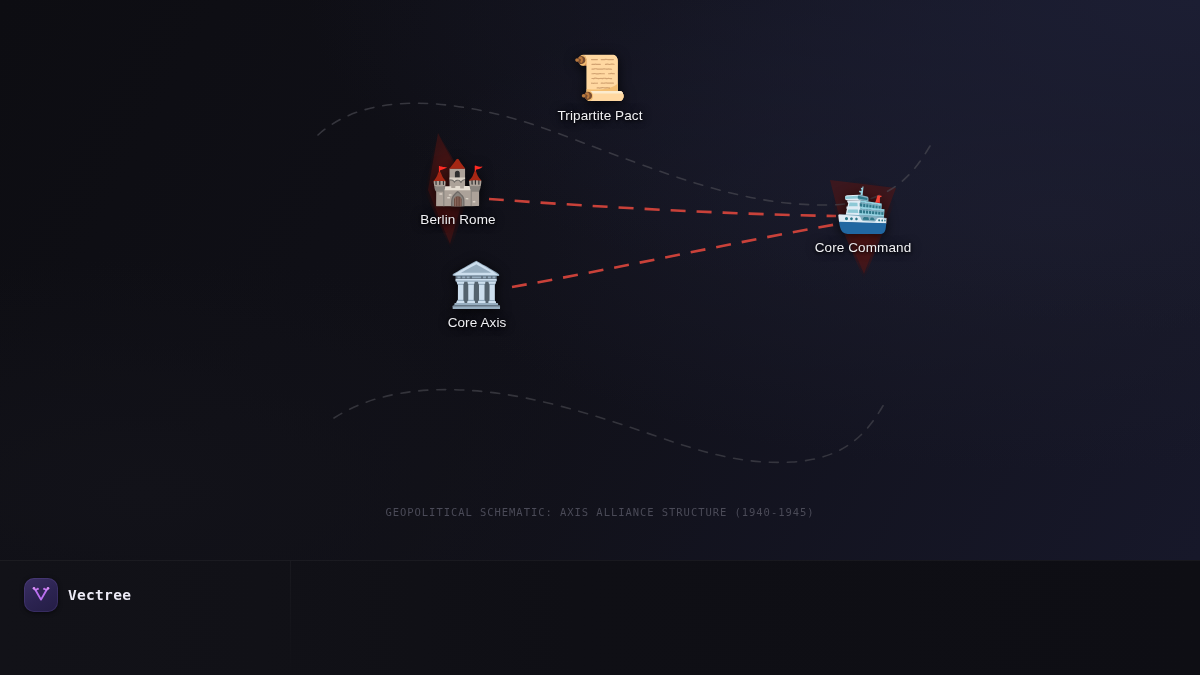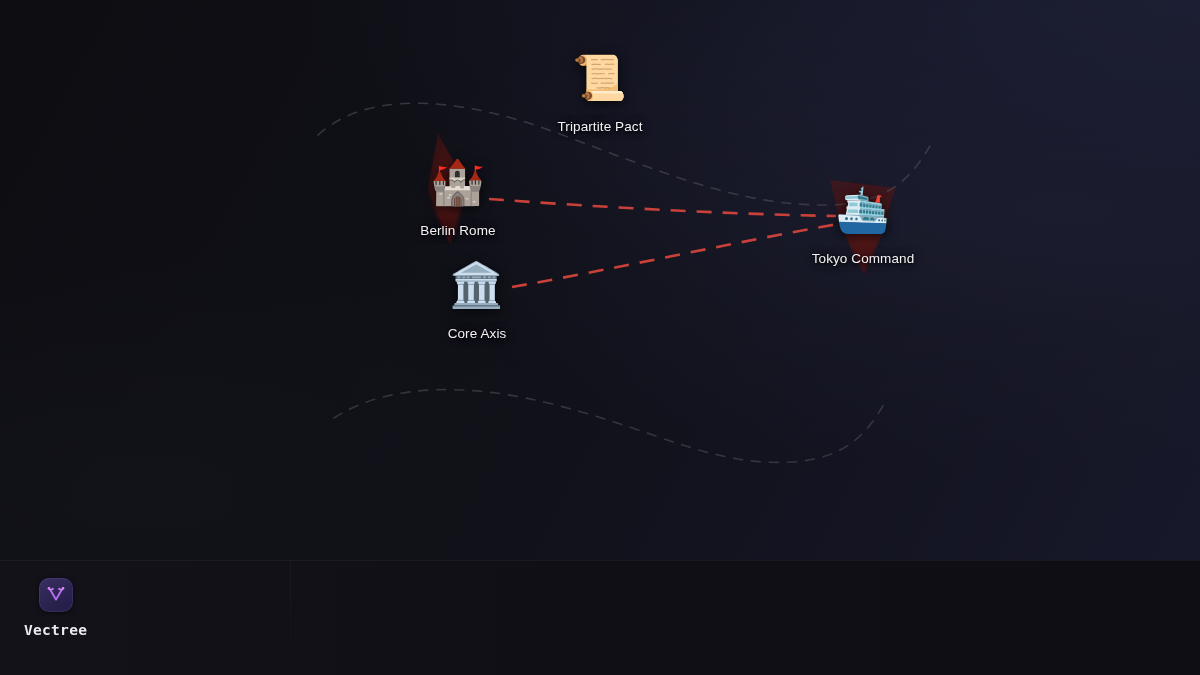--- a/index.html
+++ b/index.html
@@ -34,21 +34,21 @@
     text-align:center;
     user-select:none;
   }
   .node .glyph {
     font-size:44px; line-height:52px;
     display:block;
     filter:drop-shadow(0 2px 6px rgba(0,0,0,.75));
   }
   .node .nlabel {
     display:block;
-    margin-top:15px;
+    margin-top:4px;
     font-size:13.5px;
     color:#f2f2f5;
     letter-spacing:.1px;
     text-shadow:0 1px 3px rgba(0,0,0,.95), 0 0 10px rgba(0,0,0,.8);
     white-space:nowrap;
   }
 
   
   #caption {
     position:absolute; z-index:6;
@@ -65,21 +65,21 @@
   #footer {
     position:absolute; left:0; top:560px; width:1200px; height:115px;
     border-top:1px solid rgba(255,255,255,.045);
     background:linear-gradient(90deg,#121218 0%,#111117 22%,#0f0f15 48%,#0e0e14 100%);
     z-index:8;
   }
   #footer:after{
     content:""; position:absolute; left:290px; top:0; width:1px; height:115px;
     background:linear-gradient(180deg,rgba(255,255,255,.035),rgba(255,255,255,0));
   }
-  #brandrow { position:absolute; left:24px; top:17px; display:flex; align-items:center; gap:10px;flex-direction:column; }
+  #brandrow { position:absolute; left:24px; top:17px; display:flex; align-items:center; gap:10px; }
   #logo {
     width:34px; height:34px; border-radius:10px;
     background:linear-gradient(150deg,#3b2f63 0%,#2b2350 55%,#241d45 100%);
     display:flex; align-items:center; justify-content:center;
     box-shadow:0 1px 4px rgba(0,0,0,.6), inset 0 0 0 1px rgba(170,130,255,.13);
     flex:0 0 auto;
   }
   #brandname {
     font-family:"DejaVu Sans Mono","Liberation Mono",monospace;
     font-size:14.5px; font-weight:700; color:#eceaf5; letter-spacing:.3px;
@@ -127,23 +127,24 @@
     <span class="nlabel">Berlin Rome</span>
   </div>
 
   <div class="node" id="n2" style="left:477px; top:259px;">
     <span class="glyph">🏛️</span>
     <span class="nlabel">Core Axis</span>
   </div>
 
   <div class="node" id="n3" style="left:863px; top:184px;">
     <span class="glyph">🛳️</span>
-    <span class="nlabel">Tokyo Command</span>
+    <span class="nlabel">Core Command</span>
   </div>
 
+  <div id="caption">GEOPOLITICAL SCHEMATIC: AXIS ALLIANCE STRUCTURE (1940-1945)</div>
 </div>
 
 <div id="footer">
 
   <div id="brandrow">
     <div id="logo">
       <svg width="20" height="20" viewBox="0 0 20 20">
         <path d="M4.6 5.2 L10 14.6 L15.4 5.2" fill="none" stroke="#b96ff0" stroke-width="1.9" stroke-linecap="round" stroke-linejoin="round"></path>
         <path d="M4.6 5.2 L3.0 3.4 M4.6 5.2 L6.6 4.0" fill="none" stroke="#c982f5" stroke-width="1.5" stroke-linecap="round"></path>
         <path d="M15.4 5.2 L17.0 3.4 M15.4 5.2 L13.4 4.0" fill="none" stroke="#c982f5" stroke-width="1.5" stroke-linecap="round"></path>

